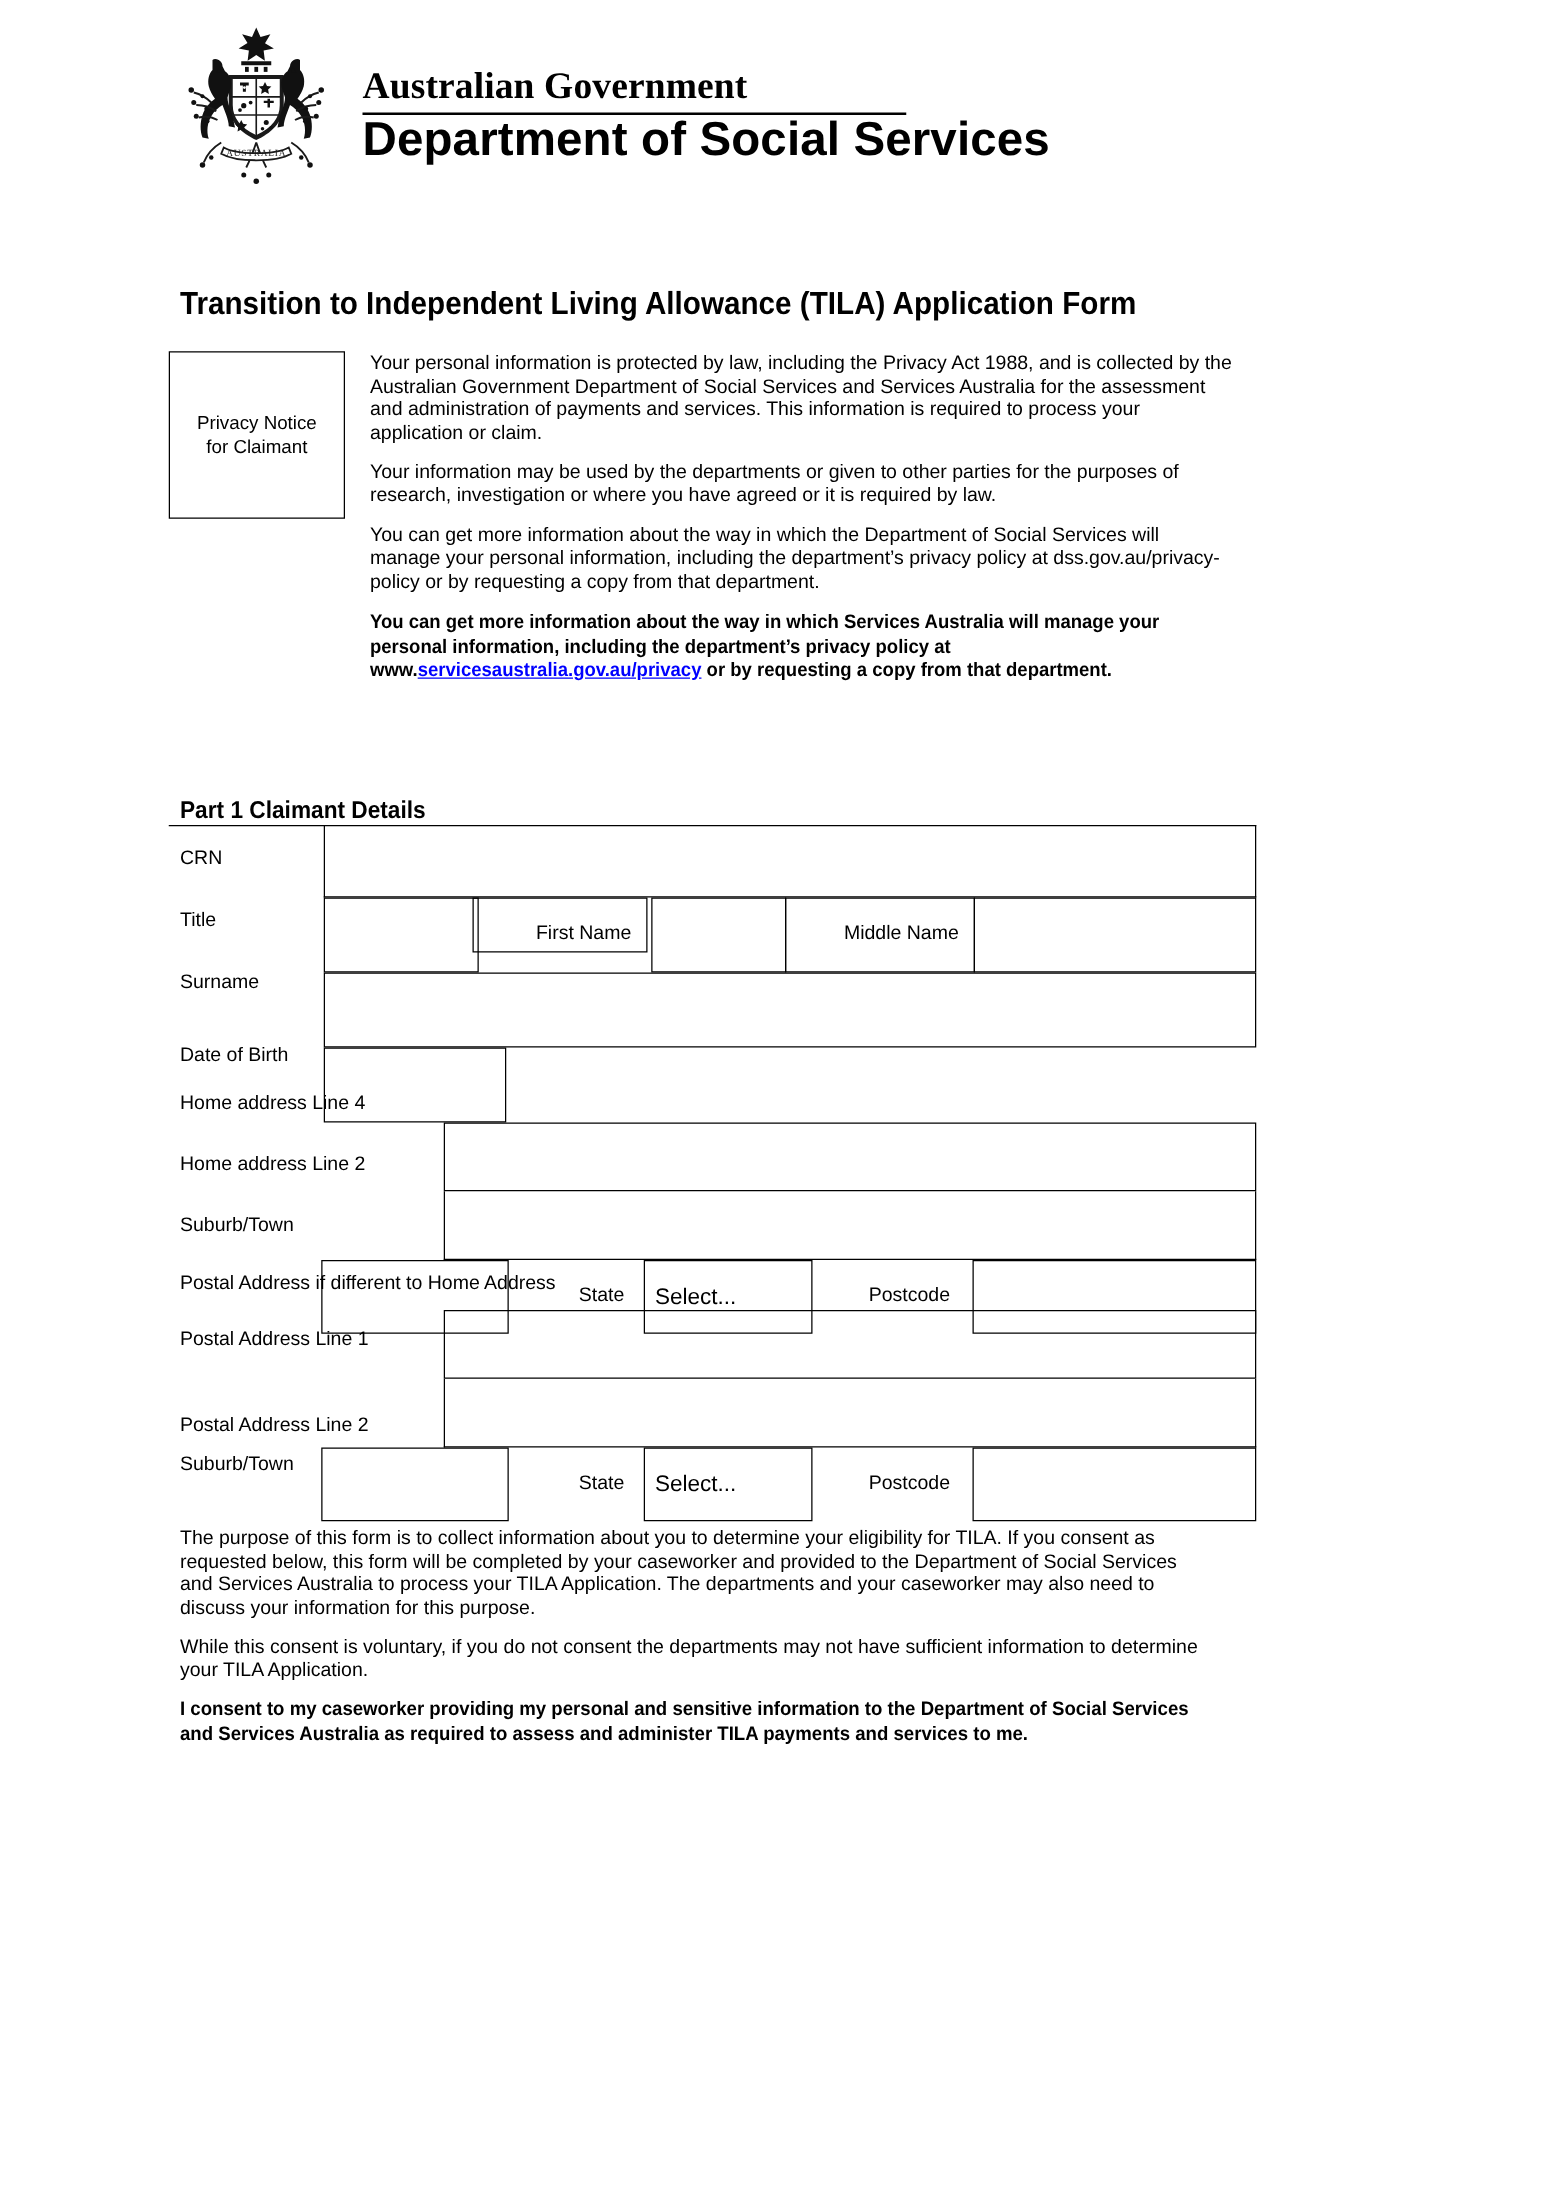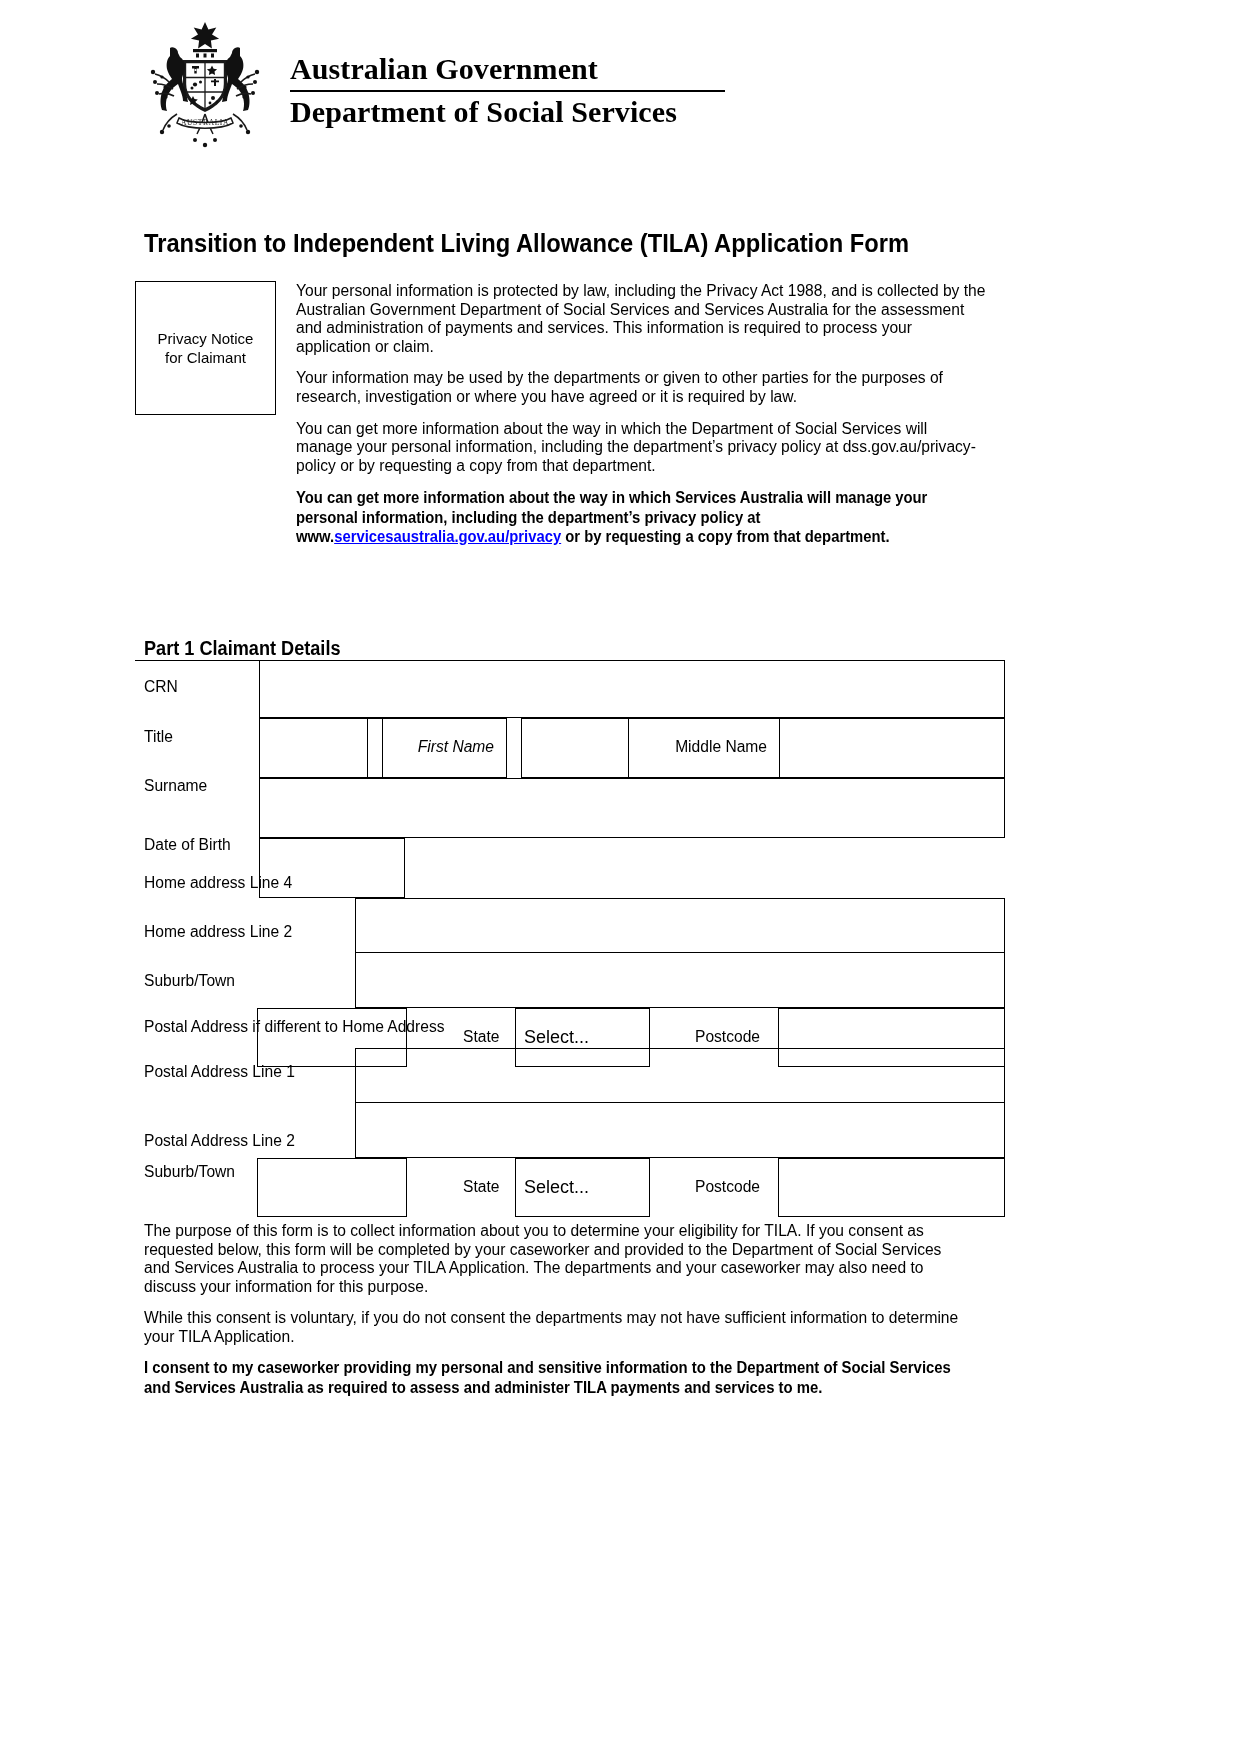--- a/index.html
+++ b/index.html
@@ -22,23 +22,23 @@
   .gov-line1 {
     font-family: "Liberation Serif", serif;
     font-weight: bold;
     font-size: 30px;
     letter-spacing: 0.1px;
     line-height: 34px;
     white-space: nowrap;
   }
   .gov-rule { border-top: 2px solid #000; margin: 4px 0 3px 0; width: 100%; }
   .gov-line2 {
-    font-family: Liberation Serif, serif;
-    font-weight: bold;
-    font-size: 30px;
+    font-family: Liberation Sans, sans-serif;
+    font-weight: bold;
+    font-size: 38px;
     letter-spacing: 0.1px;
     line-height: 34px;
     white-space: nowrap;
   }
 
   
   .doc-title {
     position: absolute;
     left: 144px;
     top: 228px;
@@ -260,21 +260,21 @@
 
 <div class="form">
 
   <div class="hline" style="left:0px; top:0px; width:870px;"></div>
 
   <div class="lbl" style="left:9px; top:18px;">CRN</div>
   <div class="cell" style="left:124px; top:0px; width:746px; height:58px; border-top:none;"></div>
 
   <div class="lbl" style="left:9px; top:68px;">Title</div>
   <div class="cell" style="left:124px; top:58px; width:124px; height:60px;"></div>
-  <div class="cell" style="left:232px; top:58px; width:140px; height:60px;font-style:italic;">
+  <div class="cell" style="left:243px; top:58px; width:140px; height:44px;">
     <div class="cellbox-label" style="right:12px; top:19px;">First Name</div>
   </div>
   <div class="cell" style="left:386px; top:58px; width:108px; height:60px;"></div>
   <div class="cell" style="left:493px; top:58px; width:152px; height:60px;">
     <div class="cellbox-label" style="right:12px; top:19px;">Middle Name</div>
   </div>
   <div class="cell" style="left:644px; top:58px; width:226px; height:60px;"></div>
 
   <div class="lbl" style="left:9px; top:117px;">Surname</div>
   <div class="cell" style="left:124px; top:118px; width:746px; height:60px;"></div>

